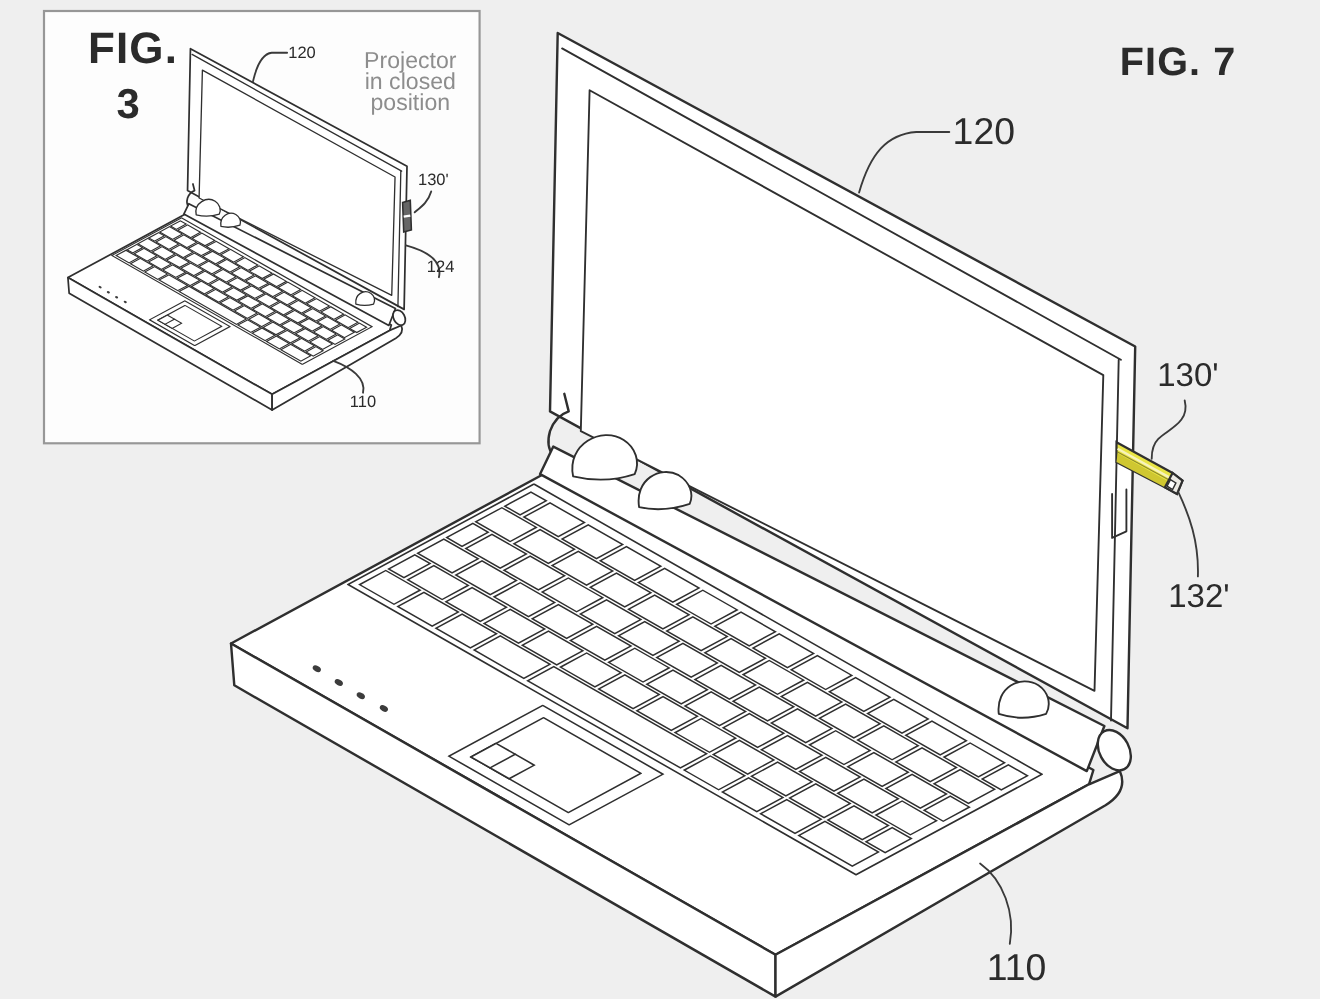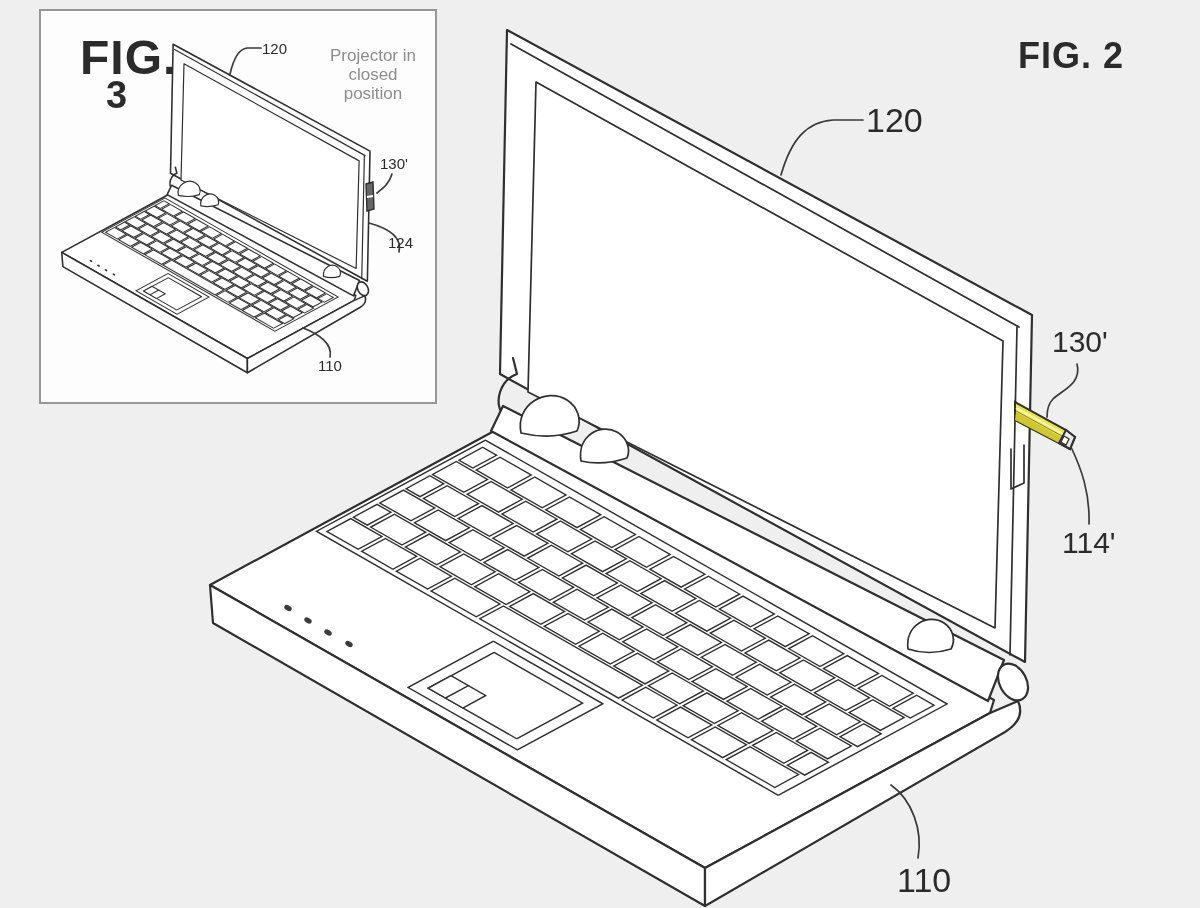--- a/index.html
+++ b/index.html
@@ -15,21 +15,21 @@
        stroke-linecap:round;stroke-linejoin:round;}
   .thin-sw{stroke-width:var(--sw1,1.7);}
   .dot{fill:#3c3c3c;stroke:none;}
   #kb-keys rect{fill:#ffffff;stroke:var(--line,#2f2f2f);stroke-width:var(--sw1,1.6);}
   .leader{stroke:#3a3a3a;stroke-width:1.7;fill:none;stroke-linecap:round;}
   .lbl{position:absolute;line-height:1;white-space:nowrap;}
   .fig-title{font-size:36px;font-weight:600;letter-spacing:1px;}
   .ref-main{font-size:34px;}
   .ref-main-sm{font-size:30px;}
   .ref-inset{font-size:15px;}
-  .annotation{font-size:17px;line-height:19px;color:var(--gray,#8d8d8d);
+  .annotation{font-size:21px;line-height:19px;color:var(--gray,#8d8d8d);
               width:88px;white-space:normal;text-align:center;}
 </style>
 </head>
 <body>
 
 <div class="page">
 
   <div class="inset-box"></div>
 
   <svg class="drawing" viewBox="0 0 1200 908" xmlns="http://www.w3.org/2000/svg">
@@ -167,26 +167,26 @@
       <path d="M1066,430 L1075,437 L1070,449 L1059,443 Z" fill="#eceae4" stroke="#2f2f2f" stroke-width="2"></path>
       <path d="M1064,436 L1069,439 L1066,445 L1061,442 Z" fill="#ffffff" stroke="#2f2f2f" stroke-width="1.3"></path>
     </g>
 
     <path class="leader" d="M863,120 L833,120 C806,122 791,140 781,175"></path>
     <path class="leader" d="M1077,364 C1082,384 1062,390 1053,399 C1048,404 1047,410 1047,417"></path>
     <path class="leader" d="M1071,447 C1081,468 1090,492 1089,524"></path>
     <path class="leader" d="M918,858 C923,830 912,800 891,785"></path>
   </svg>
 
-  <div class="lbl fig-title" style="left:80px;top:34px;font-size:48px">FIG.</div>
+  <div class="lbl fig-title" style="left:80px;top:24px;font-size:40px">FIG.</div>
   <div class="lbl fig-title" style="left:80px;top:76px;font-size:38px;width:74px;text-align:center;white-space:normal">3</div>
   <div class="lbl annotation" style="left:329px;top:46px">Projector in closed position</div>
   <div class="lbl ref-inset" style="left:262px;top:41px">120</div>
   <div class="lbl ref-inset" style="left:380px;top:156px">130'</div>
   <div class="lbl ref-inset" style="left:388px;top:235px">124</div>
   <div class="lbl ref-inset" style="left:318px;top:358px">110</div>
 
-  <div class="lbl fig-title" style="left:1018px;top:38px">FIG. 2</div>
+  <div class="lbl fig-title" style="left:1018px;top:38px">FIG. 7</div>
   <div class="lbl ref-main" style="left:866px;top:103px">120</div>
   <div class="lbl ref-main-sm" style="left:1052px;top:327px">130'</div>
-  <div class="lbl ref-main-sm" style="left:1062px;top:528px">114'</div>
+  <div class="lbl ref-main-sm" style="left:1062px;top:528px">132'</div>
   <div class="lbl ref-main" style="left:897px;top:863px">110</div>
 </div>
 
 </body></html>

